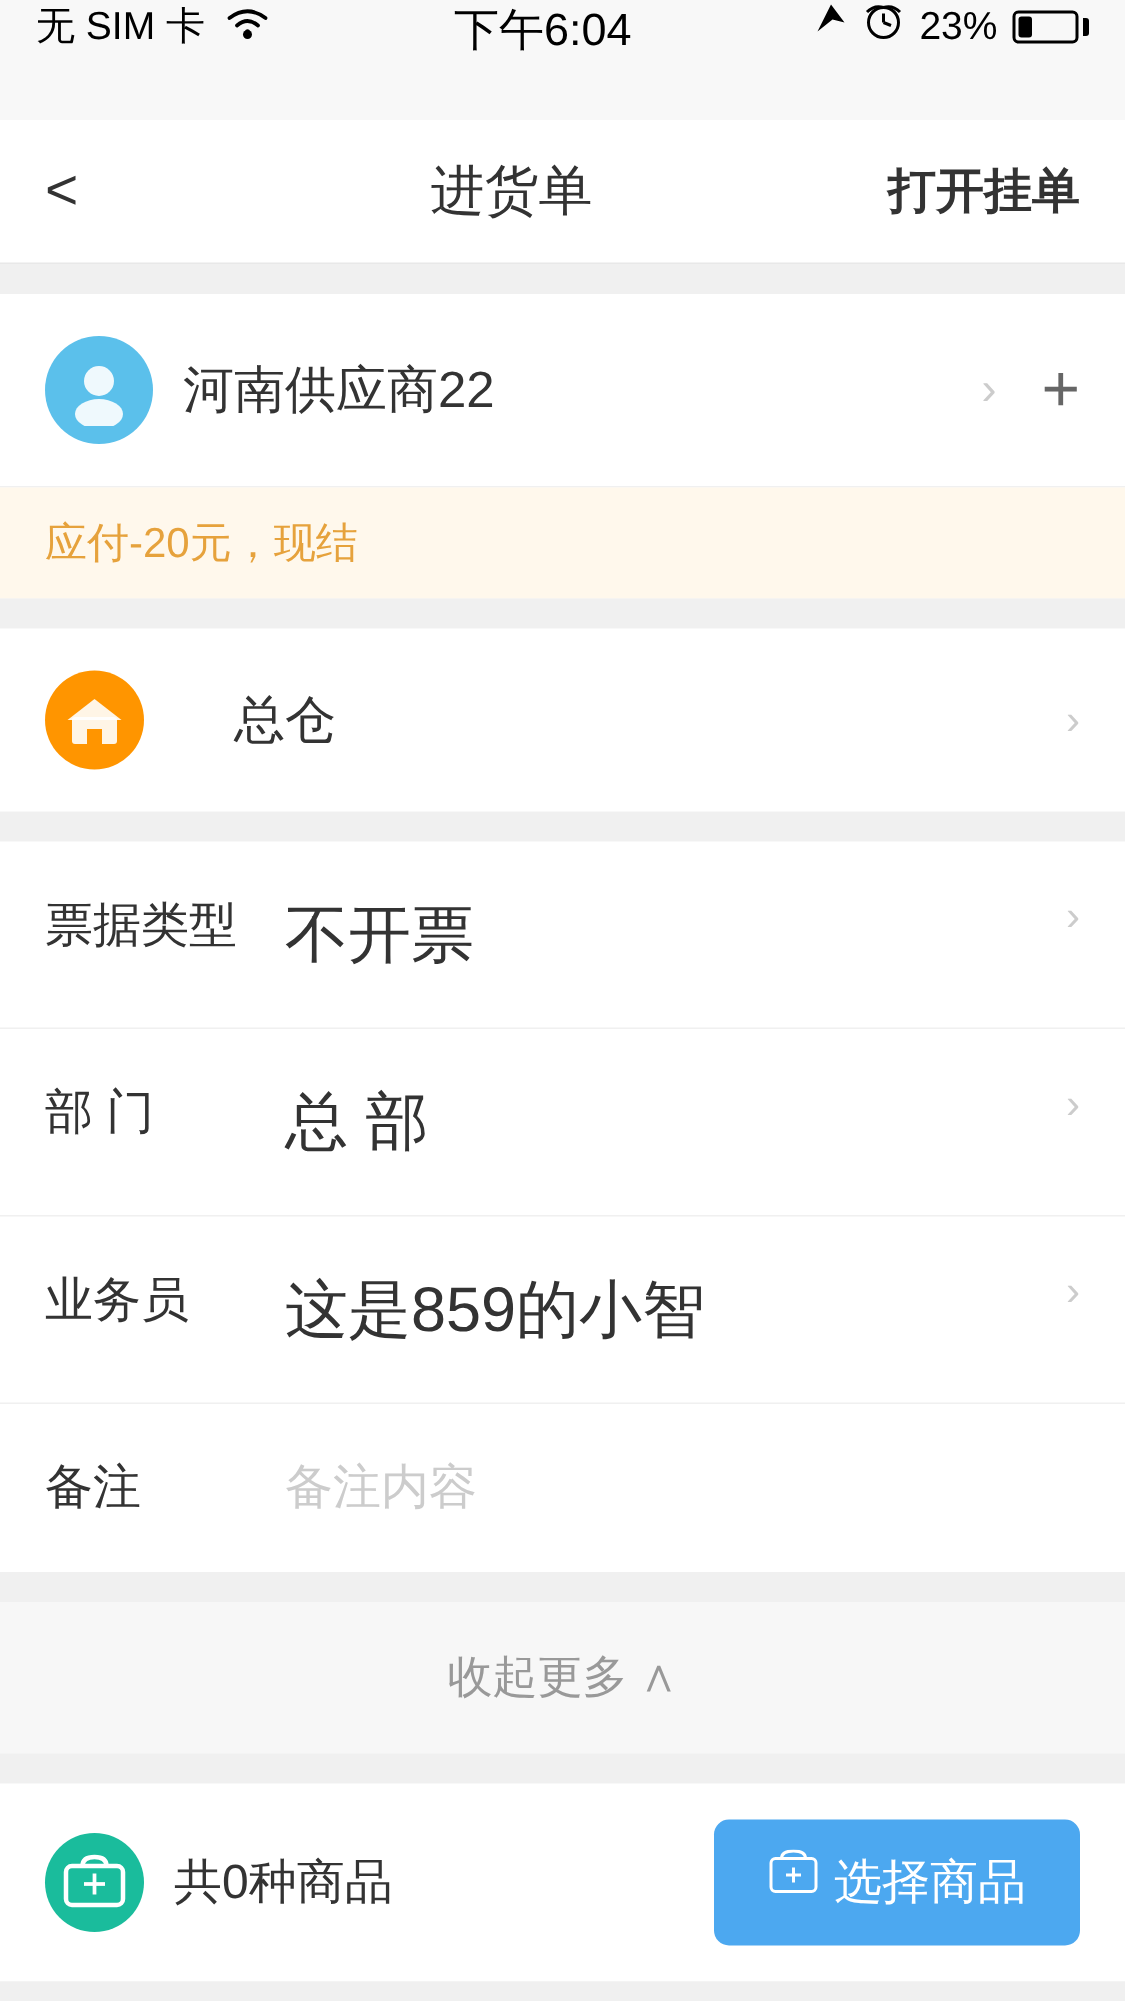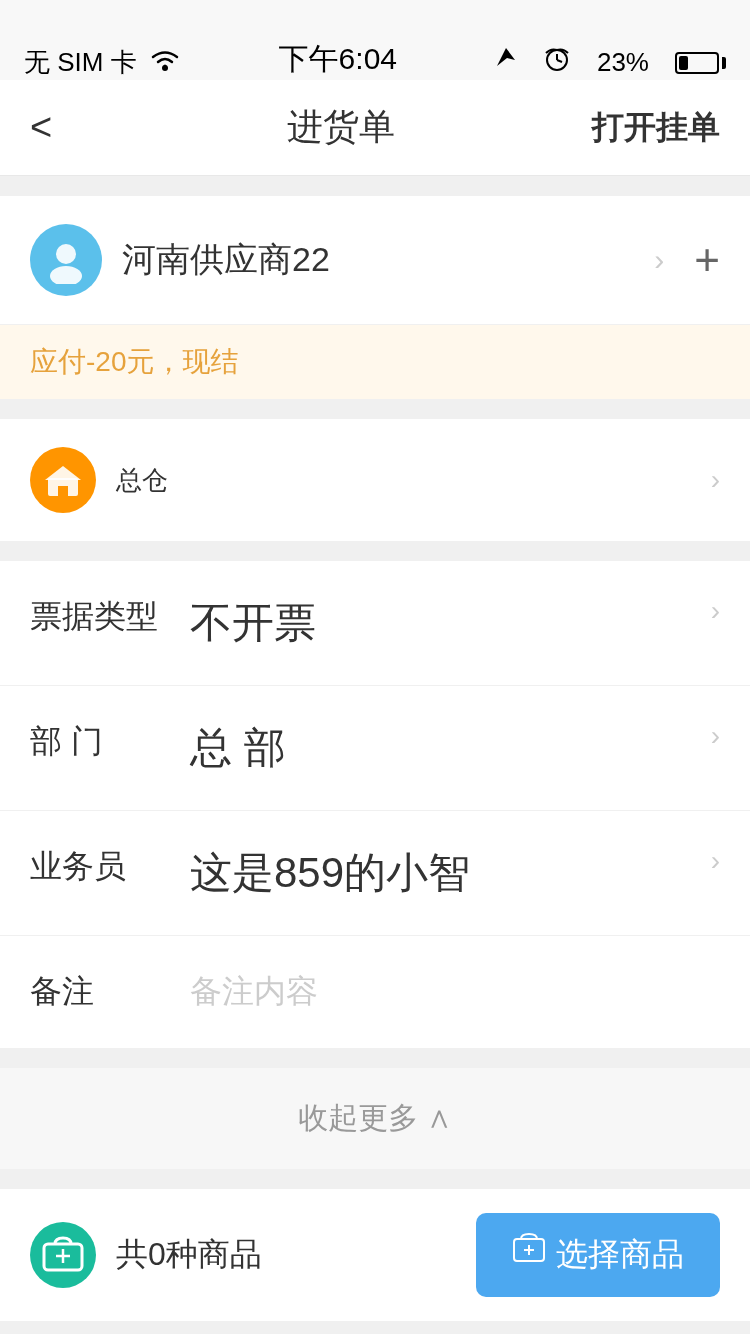--- a/index.html
+++ b/index.html
@@ -11,40 +11,40 @@
       background: #f0f0f0;
       font-size: 32px;
     }
 
     
     .status-bar {
       width: 750px;
       height: 80px;
       background: #f8f8f8;
       display: flex;
-      align-items: flex-end;
+      align-items: flex-start;
       justify-content: space-between;
       padding: 0 24px;
       font-size: 28px;
       color: #000;
     }
     .status-left {
       display: flex;
       align-items: center;
       gap: 12px;
       font-size: 26px;
     }
     .status-center {
       font-size: 30px;
       font-weight: 500;
     }
     .status-right {
       display: flex;
       align-items: center;
-      gap: 26px;
+      gap: 10px;
       font-size: 26px;
     }
     .battery-icon {
       display: inline-flex;
       align-items: center;
       gap: 2px;
     }
     .battery-body {
       width: 44px;
       height: 22px;
@@ -167,22 +167,23 @@
       display: flex;
       align-items: center;
       justify-content: center;
       margin-right: 20px;
       flex-shrink: 0;
       font-size: 32px;
       color: #fff;
     }
     .warehouse-name {
       flex: 1;
-      font-size: 26px;
-      color: #333;
+      font-size: 34px;
+      color: #333;
+      margin-left: 40px;
     }
     .row-arrow {
       color: #ccc;
       font-size: 28px;
     }
 
     
     .form-section {
       background: #fff;
       margin-top: 20px;

